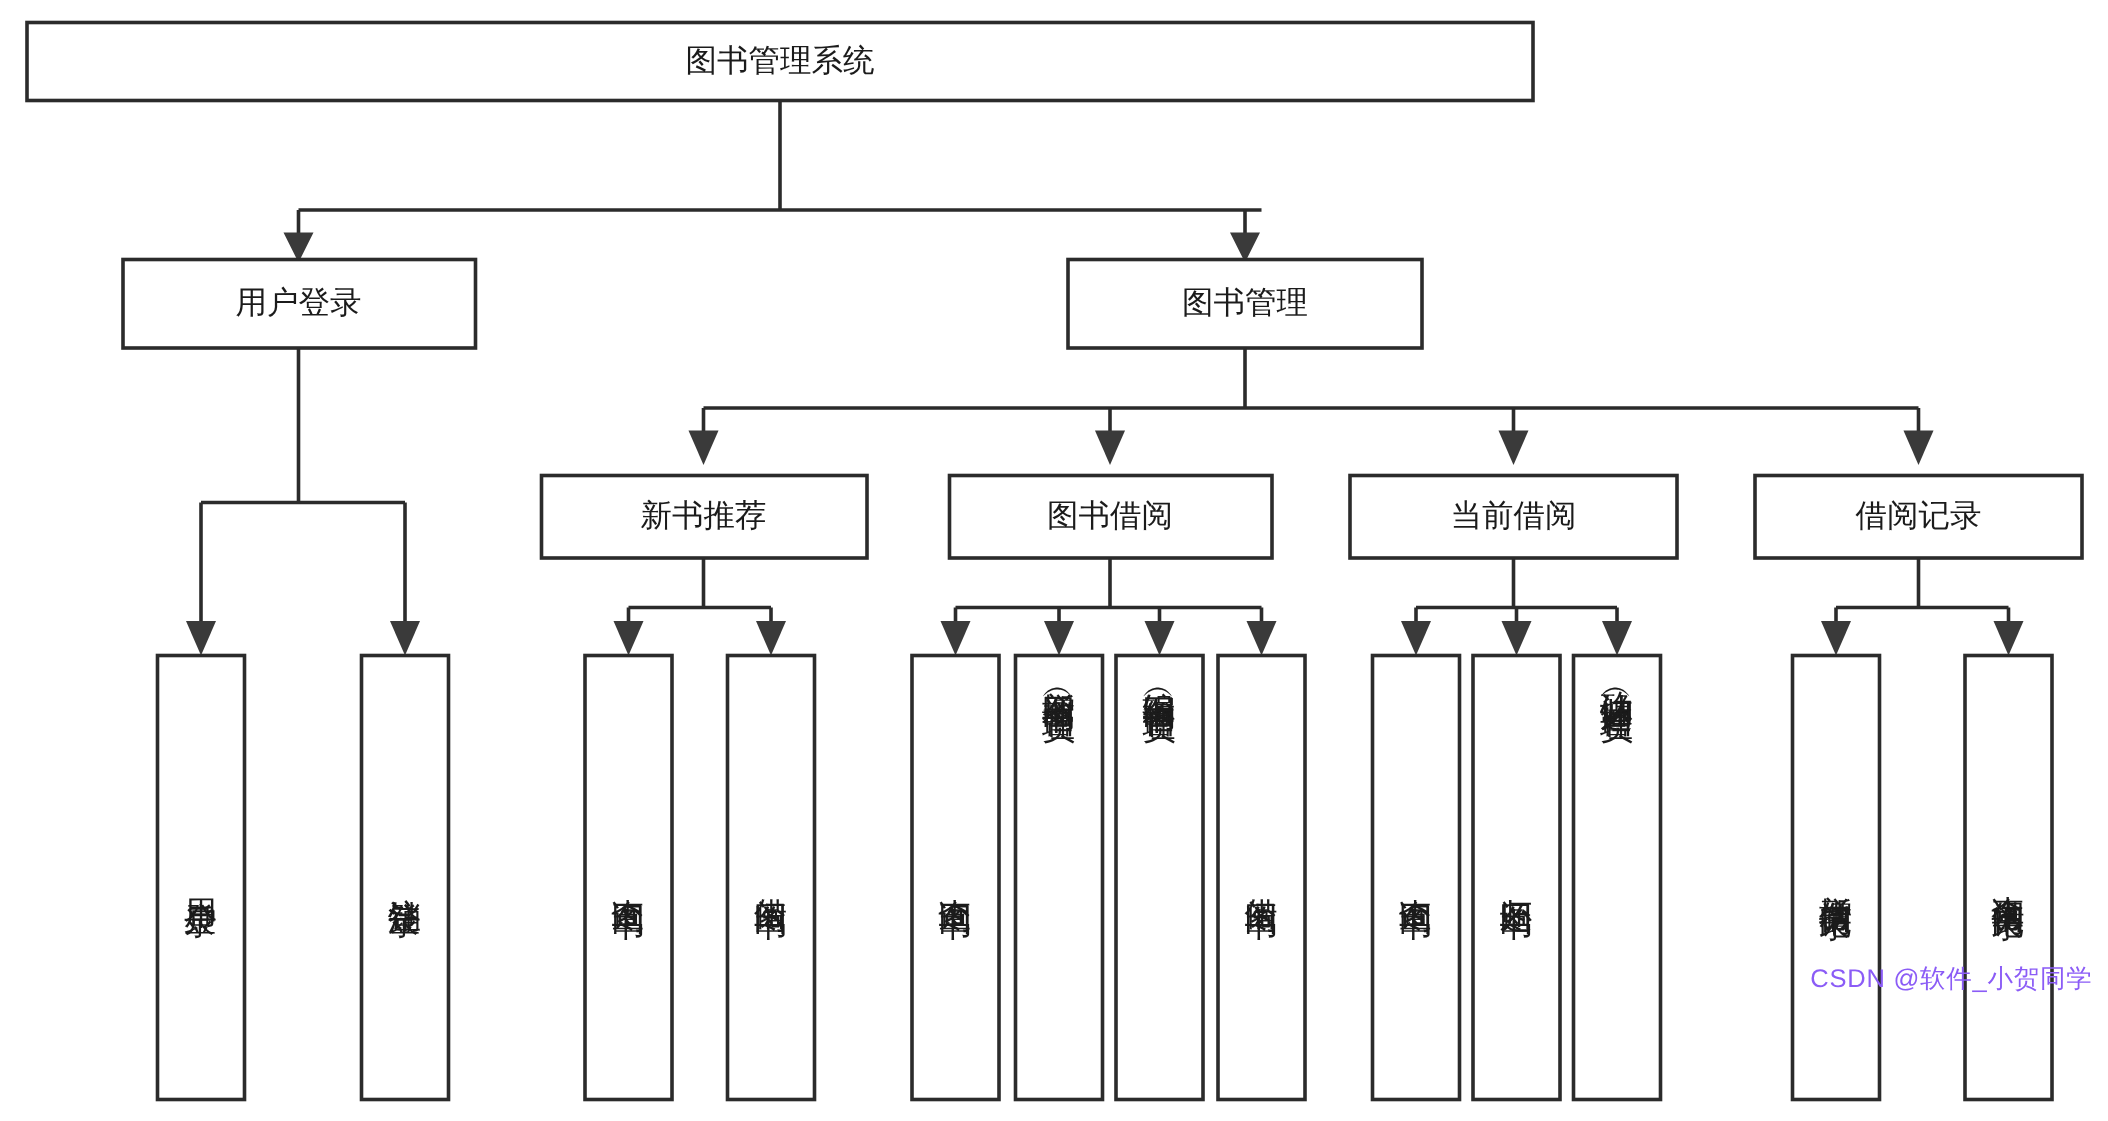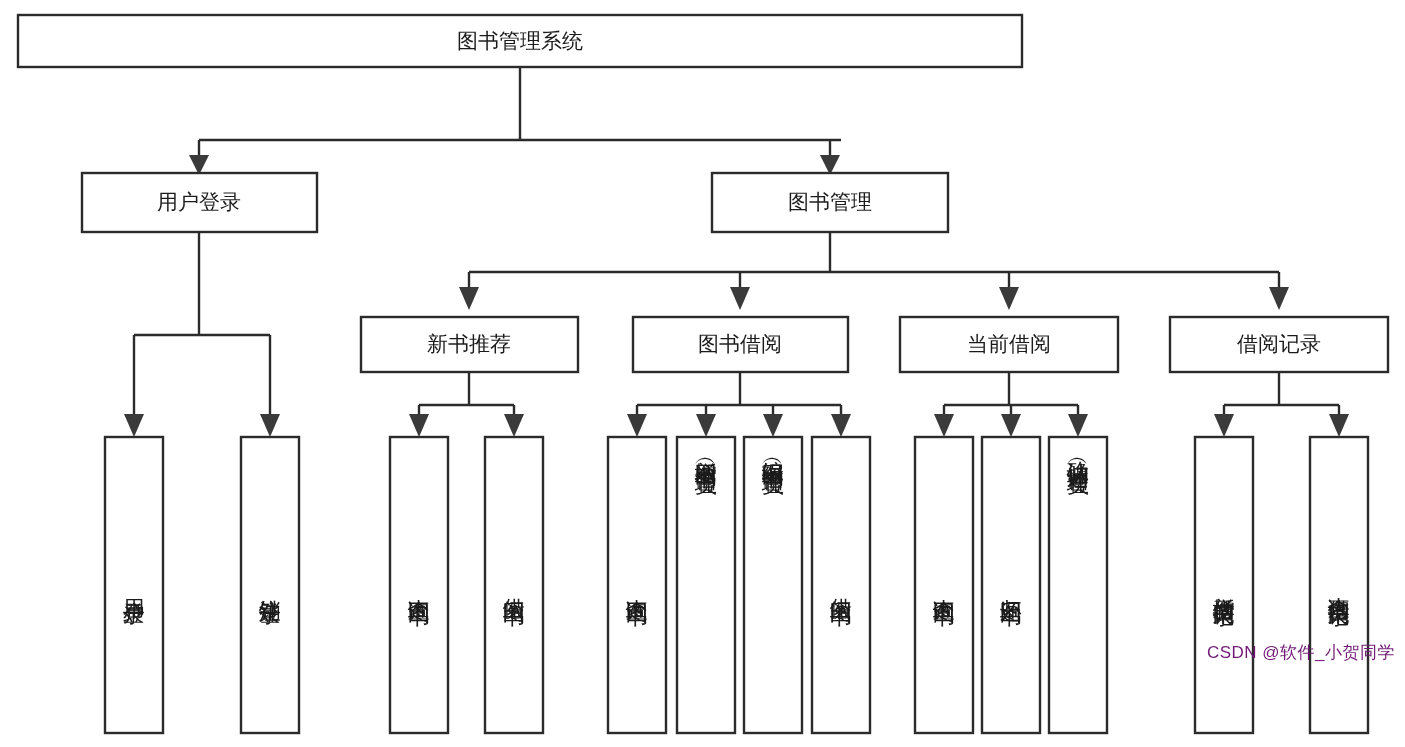--- a/index.html
+++ b/index.html
@@ -65,21 +65,21 @@
     color: #1b1b1b;
     white-space: nowrap;
     text-align: center;
   }
   .watermark {
     position: absolute;
     right: 10px;
     bottom: 6px;
     font-family: "Liberation Sans", "DejaVu Sans", sans-serif;
     font-size: 17px;
-    color: #701a75;
+    color: #8b5cf6;
     letter-spacing: 0.5px;
     user-select: none;
   }
 </style>
 </head>
 <body>
 
 <div id="diagram-root">
 
   <svg class="flow" viewBox="0 0 1405 747" xmlns="http://www.w3.org/2000/svg">

